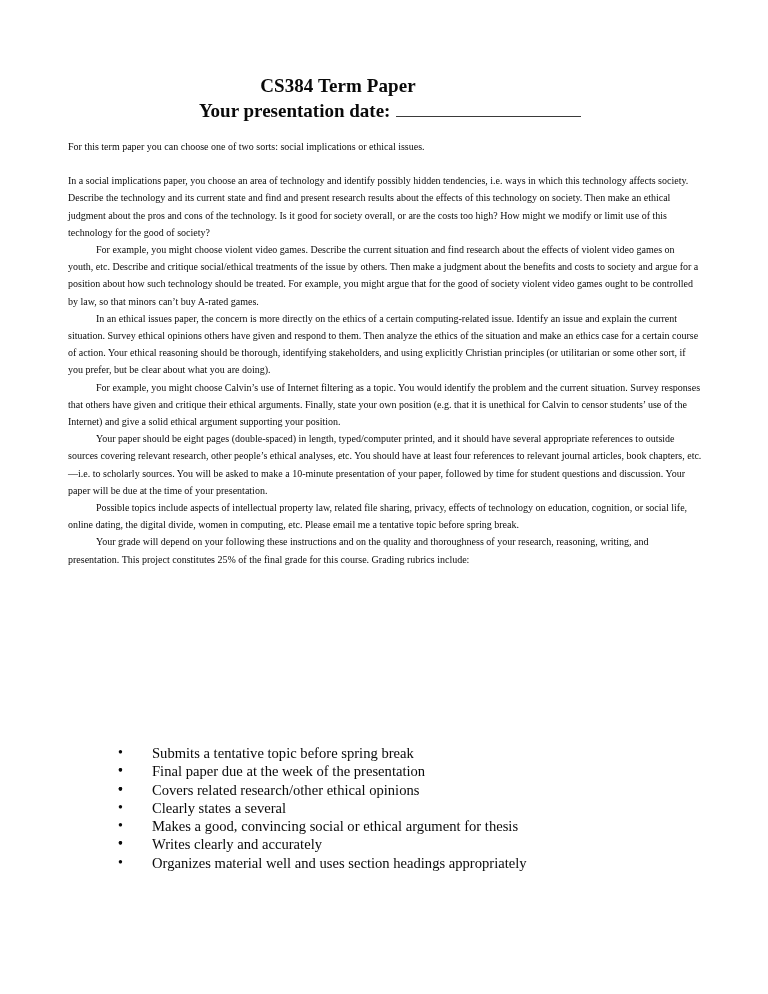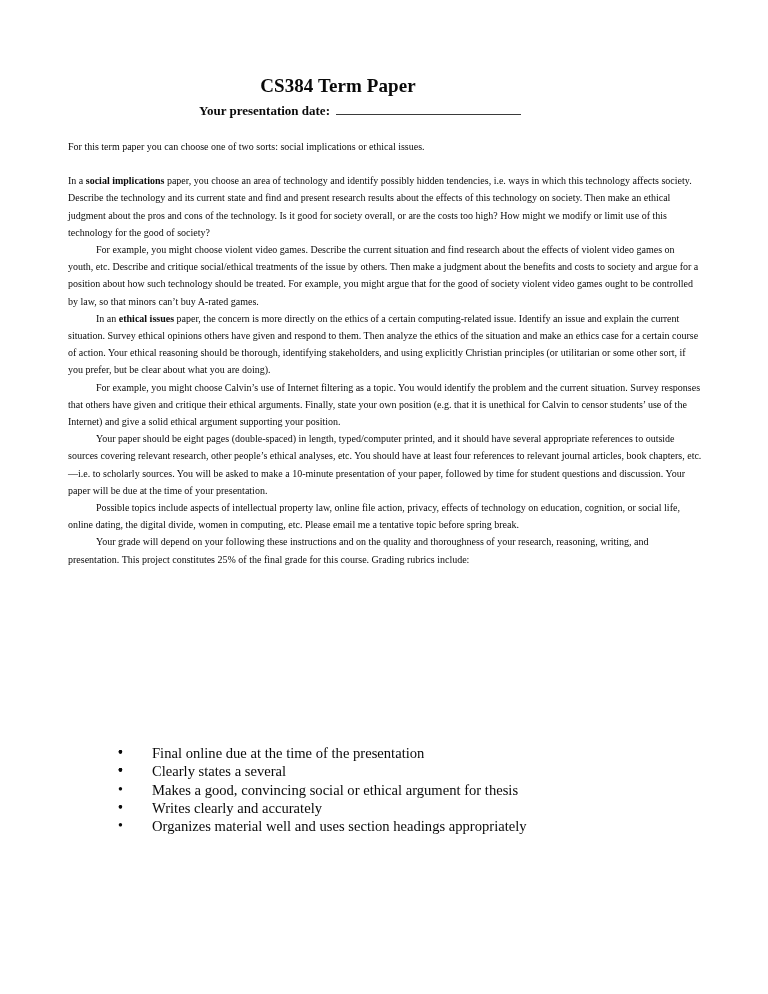--- a/index.html
+++ b/index.html
@@ -48,21 +48,21 @@
     font-size: 14.5px;
     line-height: 19px;
     white-space: nowrap;
   }
   .date-line .spacer {
     display: inline-block;
     width: 131px;
   }
   .date-label {
     font-weight: bold;
-    font-size: 13px;
+    font-size: 19px;
   }
   .date-blank {
     display: inline-block;
     width: 185px;
     border-bottom: 1.4px solid #3a3a3a;
     height: 13px;
     vertical-align: baseline;
     margin-left: 6px;
   }
 
@@ -79,21 +79,21 @@
     line-height: 17.2px;
     text-align: left;
     text-indent: 0;
   }
   p.para.indent {
     text-indent: 28px;
   }
   p.gap {
     margin-top: 17px;
   }
-  .b { font-weight: bold; }
+  .b { font-weight: normal; }
 
   
   ul.rubrics {
     margin: 0;
     padding: 0;
     list-style: none;
     position: absolute;
     left: 118px;
     top: 744px;
     width: 560px;
@@ -126,31 +126,31 @@
     <span class="spacer"></span><span class="date-label">Your presentation date:</span><span class="date-blank"></span>
   </div>
 
   <div class="body-text">
       <p class="para"><span>For this term paper you can choose one of two sorts: social implications or ethical issues.</span></p>
       <p class="para gap"><span>In a </span><span class="b">social implications</span><span> paper, you choose an area of technology and identify possibly hidden tendencies, i.e. ways in which this technology affects society. Describe the technology and its current state and find and present research results about the effects of this technology on society. Then make an ethical judgment about the pros and cons of the technology. Is it good for society overall, or are the costs too high? How might we modify or limit use of this technology for the good of society?</span></p>
       <p class="para indent"><span>For example, you might choose violent video games. Describe the current situation and find research about the effects of violent video games on youth, etc. Describe and critique social/ethical treatments of the issue by others. Then make a judgment about the benefits and costs to society and argue for a position about how such technology should be treated. For example, you might argue that for the good of society violent video games ought to be controlled by law, so that minors can’t buy A-rated games.</span></p>
       <p class="para indent"><span>In an </span><span class="b">ethical issues</span><span> paper, the concern is more directly on the ethics of a certain computing-related issue. Identify an issue and explain the current situation. Survey ethical opinions others have given and respond to them. Then analyze the ethics of the situation and make an ethics case for a certain course of action. Your ethical reasoning should be thorough, identifying stakeholders, and using explicitly Christian principles (or utilitarian or some other sort, if you prefer, but be clear about what you are doing).</span></p>
       <p class="para indent"><span>For example, you might choose Calvin’s use of Internet filtering as a topic. You would identify the problem and the current situation. Survey responses that others have given and critique their ethical arguments. Finally, state your own position (e.g. that it is unethical for Calvin to censor students’ use of the Internet) and give a solid ethical argument supporting your position.</span></p>
       <p class="para indent"><span>Your paper should be eight pages (double-spaced) in length, typed/computer printed, and it should have several appropriate references to outside sources covering relevant research, other people’s ethical analyses, etc. You should have at least four references to relevant journal articles, book chapters, etc.—i.e. to scholarly sources. You will be asked to make a 10-minute presentation of your paper, followed by time for student questions and discussion. Your paper will be due at the time of your presentation.</span></p>
-      <p class="para indent"><span>Possible topics include aspects of intellectual property law, online file action, privacy, effects of technology on education, cognition, or social life, online dating, the digital divide, women in computing, etc. Please email me a tentative topic before spring break.</span></p>
+      <p class="para indent"><span>Possible topics include aspects of intellectual property law, related file sharing, privacy, effects of technology on education, cognition, or social life, online dating, the digital divide, women in computing, etc. Please email me a tentative topic before spring break.</span></p>
       <p class="para indent"><span>Your grade will depend on your following these instructions and on the quality and thoroughness of your research, reasoning, writing, and presentation. This project constitutes 25% of the final grade for this course. Grading rubrics include:</span></p>
     </div>
 
   <ul class="rubrics">
+      <li><span class="bullet">•</span><span>Submits a tentative topic before spring break</span></li>
+      <li><span class="bullet">•</span></li>
+      <li><span class="bullet">•</span><span>Final paper due at the week of the presentation</span></li>
       <li><span class="bullet">•</span></li>
       <li><span class="bullet">•</span></li>
-      <li><span class="bullet">•</span><span>Final online due at the time of the presentation</span></li>
-      <li><span class="bullet">•</span></li>
-      <li><span class="bullet">•</span></li>
-      <li><span class="bullet">•</span></li>
+      <li><span class="bullet">•</span><span>Covers related research/other ethical opinions</span></li>
       <li><span class="bullet">•</span><span>Clearly states a several</span></li>
       <li><span class="bullet">•</span><span>Makes a good, convincing social or ethical argument for thesis</span></li>
       <li><span class="bullet">•</span></li>
       <li><span class="bullet">•</span><span>Writes clearly and accurately</span></li>
       <li><span class="bullet">•</span><span>Organizes material well and uses section headings appropriately</span></li>
     </ul>
 
 </div>
 
 </body></html>

